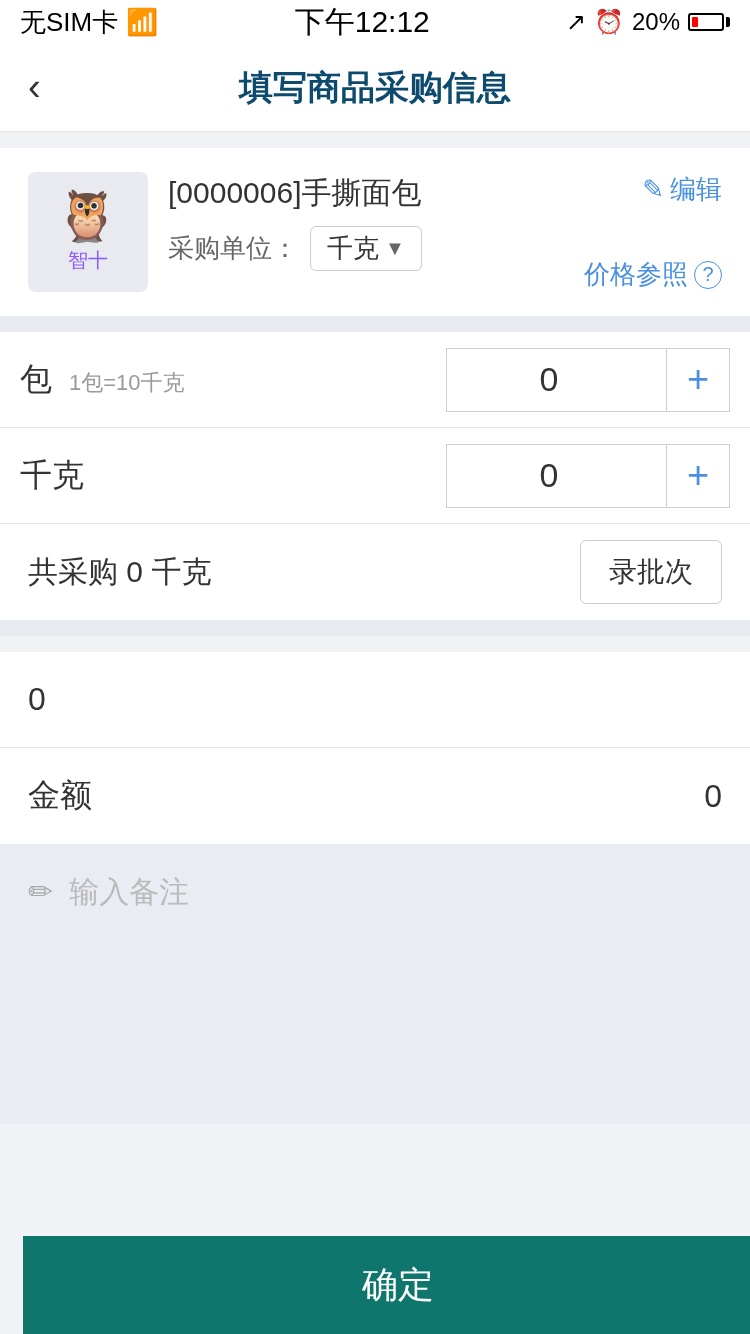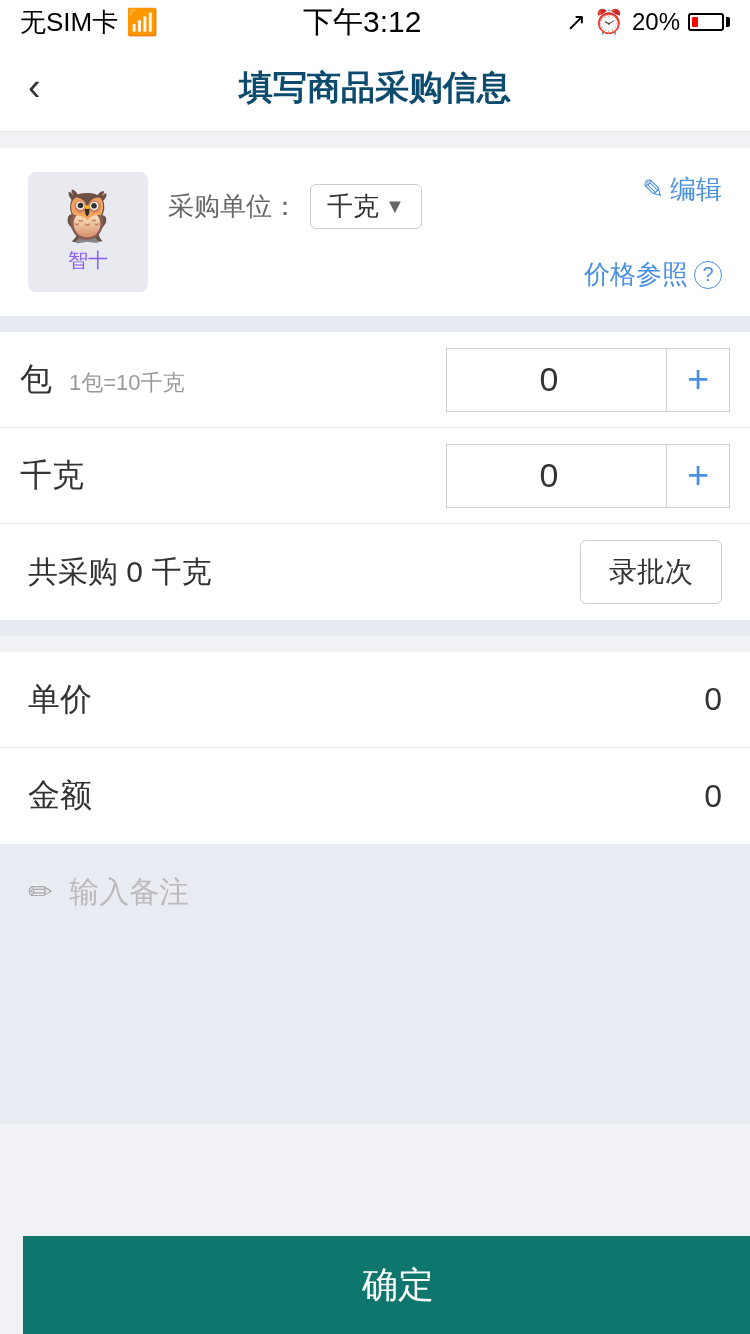--- a/index.html
+++ b/index.html
@@ -336,21 +336,21 @@
     }
   </style>
 </head>
 <body>
 
 <div class="status-bar">
   <div class="status-left">
     <span>无SIM卡</span>
     <span>📶</span>
   </div>
-  <div class="status-center">下午3:12</div>
+  <div class="status-center">下午12:12</div>
   <div class="status-right">
     <span>↗</span>
     <span>⏰</span>
     <span>20%</span>
     <div class="battery">
       <div class="battery-body">
         <div class="battery-fill" style="background:#f00;"></div>
       </div>
       <div class="battery-tip"></div>
     </div>
@@ -361,20 +361,23 @@
   <span class="nav-back">‹</span>
   <span class="nav-title">填写商品采购信息</span>
 </div>
 
 <div class="product-card">
   <div class="product-thumb">
     <span class="product-thumb-owl">🦉</span>
     <span class="product-thumb-label">智十</span>
   </div>
   <div class="product-info">
+    <div class="product-name">
+      <span>[0000006]</span><span>手撕面包</span>
+    </div>
     <div class="product-unit-row">
       <span class="product-unit-label">采购单位：</span>
       <div class="unit-select">
         <span>千克</span>
         <span class="unit-select-arrow">▼</span>
       </div>
     </div>
   </div>
   <span class="edit-btn">
     <span>✎</span>
@@ -418,21 +421,20 @@
     <span> </span>
     <span>千克</span>
   </span>
   <button class="batch-btn">录批次</button>
 </div>
 
 <div class="section-divider"></div>
 
 <div class="price-section">
   <div class="price-row">
-    <span class="price-row-label">单价</span>
     <span class="price-row-value">0</span>
   </div>
   <div class="price-row">
     <span class="price-row-label">金额</span>
     <span class="price-row-value">0</span>
   </div>
 </div>
 
 <div class="note-section">
   <span class="note-icon">✏</span>

